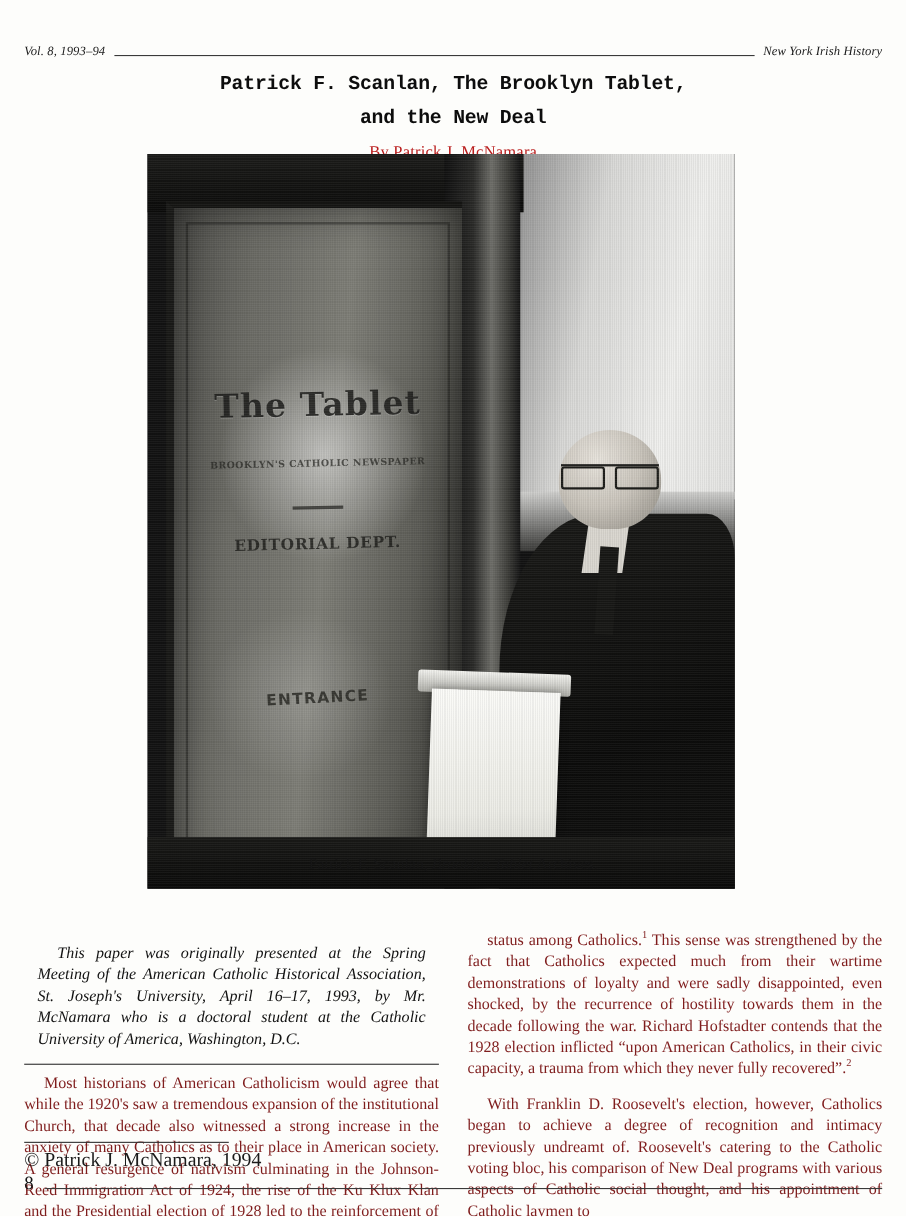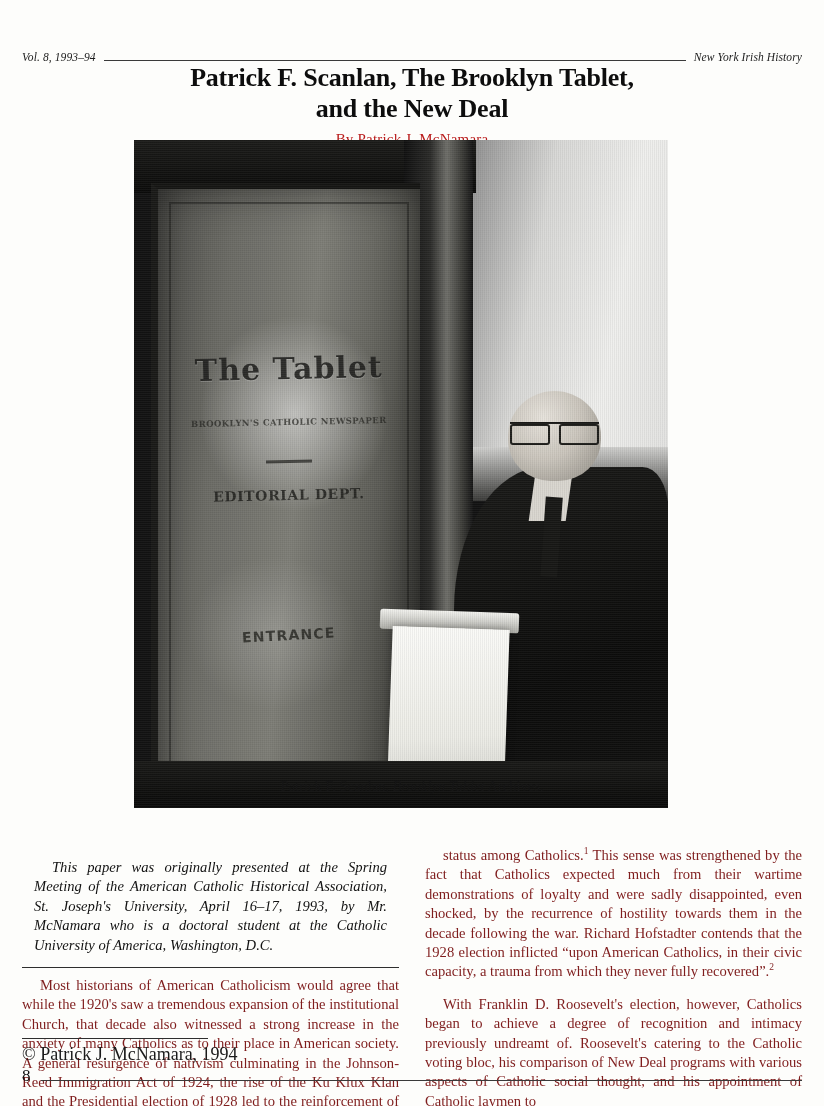--- a/index.html
+++ b/index.html
@@ -18,21 +18,21 @@
     margin: 0 auto;
     background: #fdfdfb;
     overflow: hidden;
   }
 
   
   .runhead {
     position: absolute;
     left: 22px;
     right: 22px;
-    top: 48px;
+    top: 38px;
     height: 18px;
     display: flex;
     align-items: center;
     gap: 8px;
   }
   .runhead-left,
   .runhead-right {
     font-style: italic;
     font-size: 11.5px;
     letter-spacing: .1px;
@@ -48,23 +48,23 @@
 
   
   .title-block {
     position: absolute;
     left: 60px;
     right: 60px;
     top: 62px;
     text-align: center;
   }
   .doc-title {
-    font-family: Liberation Serif, serif;
+    font-family: Liberation Mono, monospace;
     font-weight: 700;
-    font-size: 26px;
+    font-size: 18px;
     line-height: 31px;
     letter-spacing: -0.2px;
     color: #0d0d0d;
     margin: 0;
   }
   .doc-title .line2 { display: block; }
   .byline {
     margin-top: 7px;
     font-size: 15px;
     letter-spacing: .2px;

